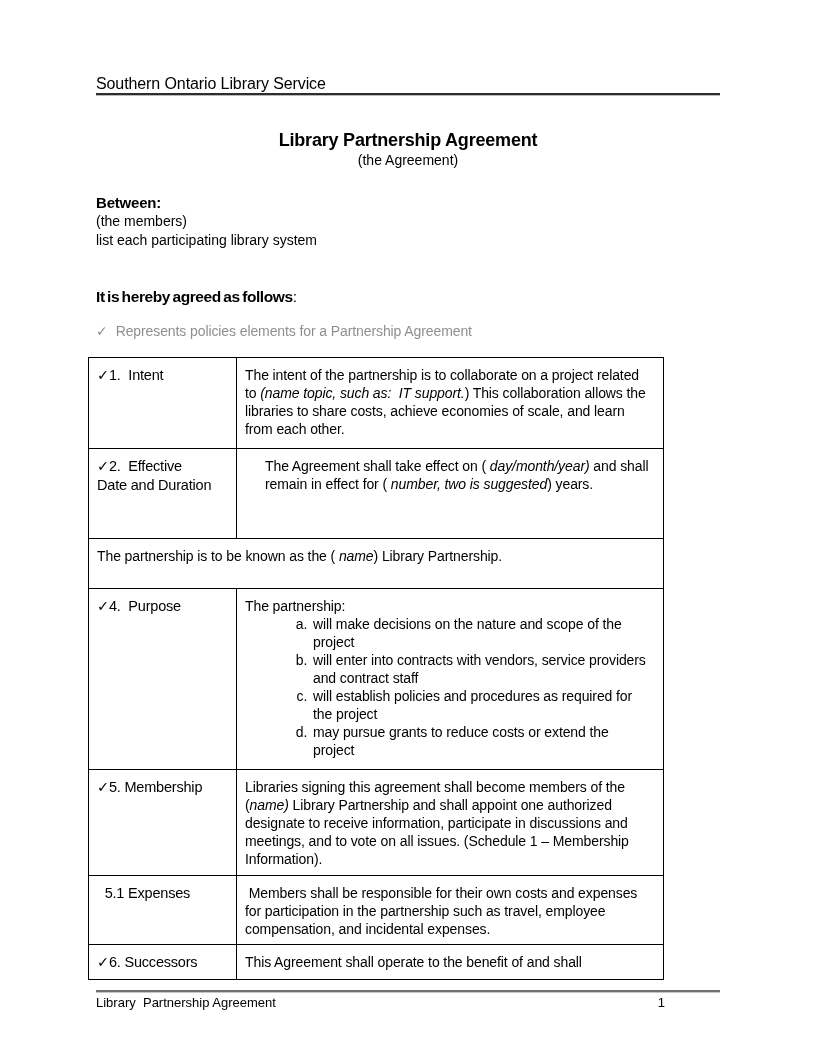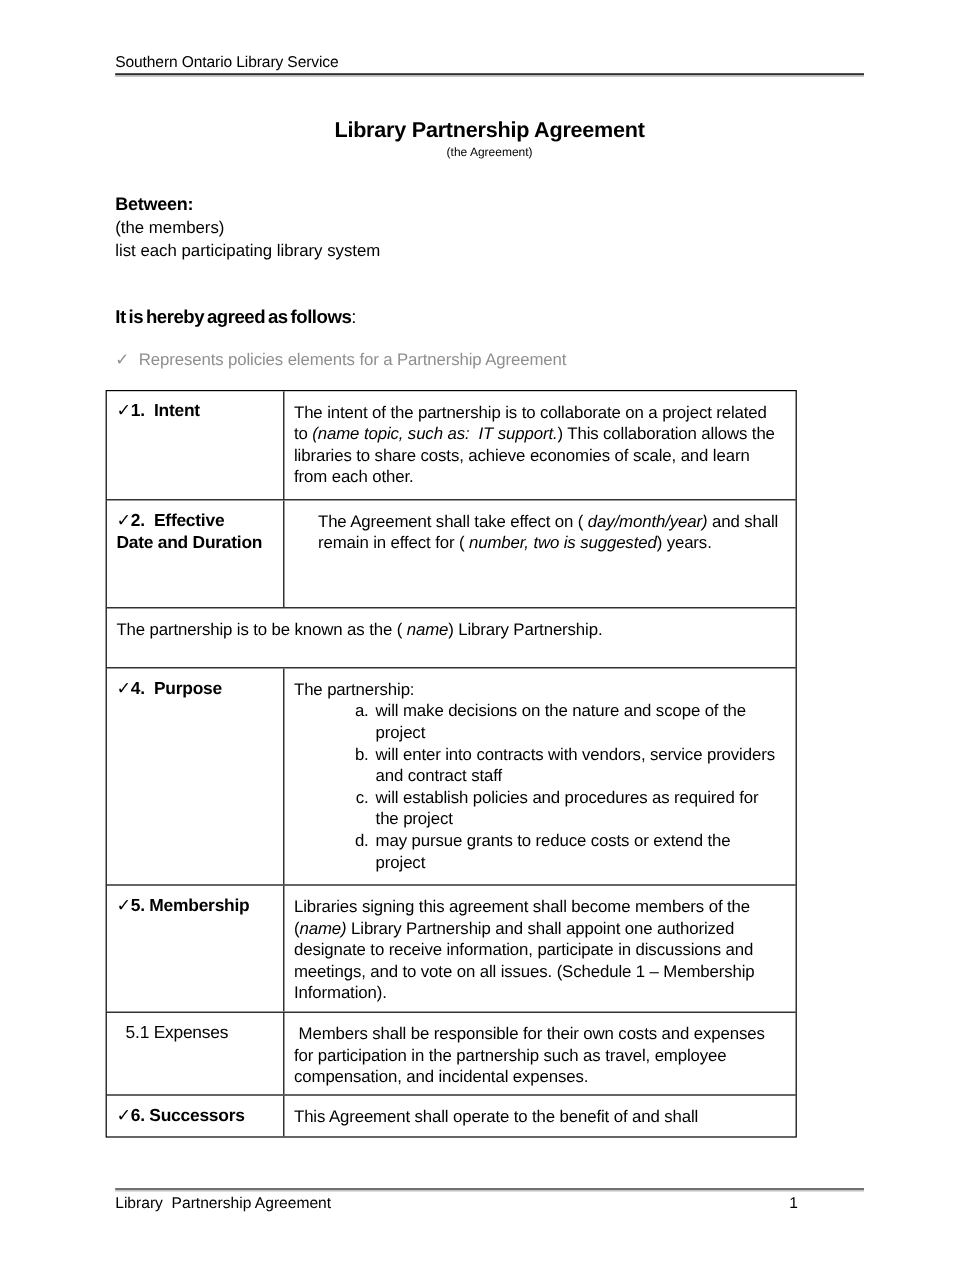--- a/index.html
+++ b/index.html
@@ -8,25 +8,25 @@
     width:816px;height:1056px;
     background:#ffffff;
     margin:0 auto;
     font-family:"Liberation Sans","DejaVu Sans",sans-serif;
     color:#000;
     overflow:hidden;
   }
   .content{padding:0 96px;}
   
   .header{padding-top:44px;}
-  .header-text{font-size:13px;line-height:15px;letter-spacing:-0.1px;}
+  .header-text{font-size:16px;line-height:15px;letter-spacing:-0.1px;margin-top:32px;}
   .h-line{height:3px;background:linear-gradient(#2e2e2e 55%,#b9b9b9 45%);margin-top:2px;}
   
   .doc-title{margin-top:33px;text-align:center;font-size:18px;font-weight:bold;line-height:22px;letter-spacing:-0.2px;}
-  .doc-subtitle{text-align:center;font-size:10px;line-height:18px;}
+  .doc-subtitle{text-align:center;font-size:14px;line-height:18px;}
   
   .between-heading{margin-top:24px;font-size:15px;font-weight:bold;line-height:19px;letter-spacing:-0.2px;}
   .between-line{font-size:14px;line-height:19px;}
   
   .agreed-heading{margin-top:37px;font-size:15.5px;line-height:19px;}
   .agreed-heading .bd-part{font-weight:bold;letter-spacing:-0.4px;word-spacing:-1.5px;}
   
   .note-line{margin-top:17px;font-size:14px;line-height:17px;color:#8f8f8f;letter-spacing:-0.1px;}
   .note-line .chk{margin-right:8px;}
   
@@ -47,21 +47,21 @@
     width:148px;box-sizing:border-box;border-right:1px solid #000;
     padding:8px 2px 0 8px;font-size:14.5px;line-height:19px;
     white-space:pre-wrap;letter-spacing:-0.2px;
   }
   .tc-right{
     flex:1;box-sizing:border-box;
     padding:8px 10px 0 8px;font-size:14px;line-height:18px;
     white-space:pre-wrap;letter-spacing:-0.1px;
   }
   .tc-right .it, .tc-left .it{font-style:italic;}
-  .tc-right .bd, .tc-left .bd{font-weight:bold;}
+  .tc-right .bd, .tc-left .bd{font-weight:normal;}
   .purpose-list{margin:0;padding-left:66px;list-style-type:lower-alpha;}
   .purpose-list li{line-height:18px;padding-left:2px;}
   
   .footer{position:absolute;left:96px;top:990px;width:624px;}
   .f-line{height:3px;background:linear-gradient(#707070 60%,#c6c6c6 40%);}
   .f-row{display:flex;justify-content:space-between;padding:2px 55px 0 0;font-size:13px;line-height:16px;white-space:pre-wrap;}
 </style>
 </head>
 <body>
 

